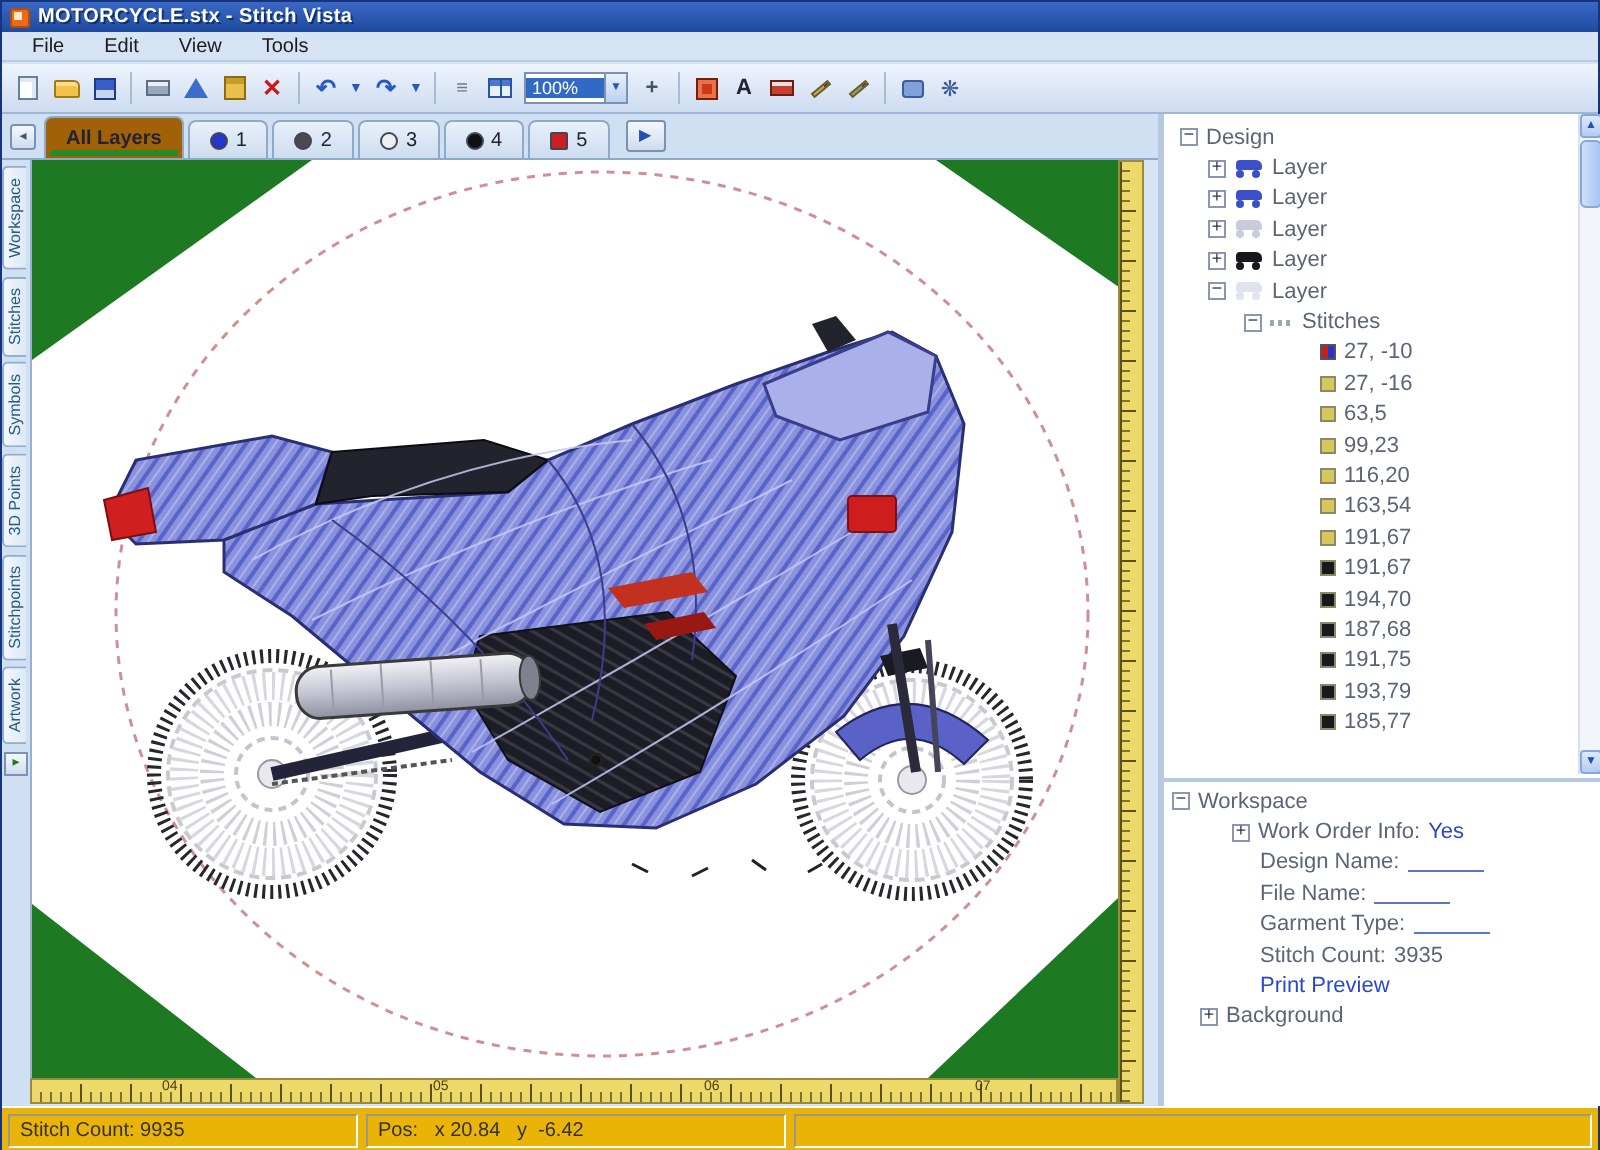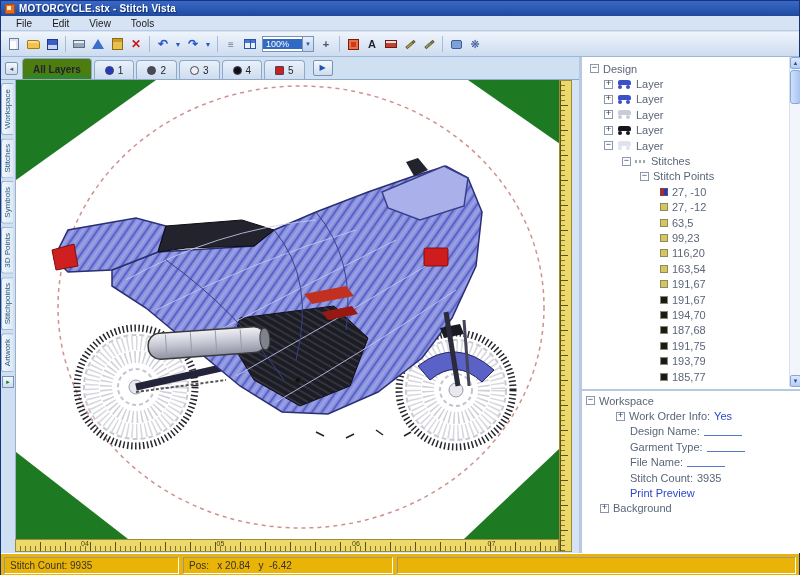--- a/index.html
+++ b/index.html
@@ -67,21 +67,21 @@
   
   .tabbar { position:absolute; left:0; top:56px; width:578px; height:23px;
     background:#cfe0f2; border-bottom:1px solid #8fa9c8;
     display:flex; align-items:flex-end; padding-left:4px; }
   .tab-scrollbtn { width:13px; height:13px; margin:0 4px 4px 0; background:linear-gradient(180deg,#f4f8fd,#cfdced);
     border:1px solid #7a92b4; border-radius:2px; font-size:7px; color:#456; text-align:center; line-height:11px; }
   .tab { height:19px; display:flex; align-items:center; gap:4px; padding:0 10px;
     border:1px solid #8fa9c8; border-bottom:none; border-radius:4px 4px 0 0;
     background:linear-gradient(180deg,#e9f1fa,#cddcef); margin-right:2px;
     font-size:10px; color:#223; position:relative; }
-  .tab.active { background:#4d7c0f; height:21px; font-weight:bold; }
+  .tab.active { background:#a16207; height:21px; font-weight:bold; }
   .tab.active::after { content:""; position:absolute; left:2px; right:2px; bottom:1px; height:3px;
     background:#2a8a2a; }
   .dot { width:9px; height:9px; border-radius:50%; border:1px solid #445; }
   .dot.square { border-radius:1px; }
   .tab-play { width:20px; height:16px; margin:0 0 3px 6px; background:linear-gradient(180deg,#f4f8fd,#cfdced);
     border:1px solid #7a92b4; border-radius:2px; color:#2050b0; font-size:8px; text-align:center; line-height:14px; }
 
   
   .side-strip { position:absolute; left:0; top:79px; width:14px; height:473px; background:#cfe0f2; }
   .vtab { writing-mode:vertical-rl; transform:rotate(180deg); font-size:8px; color:#2c5a7c;
@@ -414,31 +414,27 @@
       <div class="trow" style="padding-left:16px">
         <span class="exp minus"></span>
         <span class="moto" style="--c:#dfe3ee"></span>
         <span>Layer</span>
       </div>
       <div class="trow" style="padding-left:34px">
         <span class="exp minus"></span>
         <span class="stitch-ic"></span>
         <span>Stitches</span>
       </div>
-      <div class="trow" style="padding-left:52px">
-        <span class="exp minus"></span>
-        <span>Stitch Points</span>
-      </div>
       <div class="trow" style="padding-left:72px">
         <span class="pt-ic pt-multi"></span>
         <span>27, -10</span>
       </div>
       <div class="trow" style="padding-left:72px">
         <span class="pt-ic" style="background:#d6c65c"></span>
-        <span>27, -12</span>
+        <span>27, -16</span>
       </div>
       <div class="trow" style="padding-left:72px">
         <span class="pt-ic" style="background:#d6c65c"></span>
         <span>63,5</span>
       </div>
       <div class="trow" style="padding-left:72px">
         <span class="pt-ic" style="background:#d6c65c"></span>
         <span>99,23</span>
       </div>
       <div class="trow" style="padding-left:72px">
@@ -493,25 +489,25 @@
       <div class="trow" style="padding-left:30px">
         <span class="exp plus"></span>
         <span>Work Order Info:</span>
         <span class="link">Yes</span>
       </div>
       <div class="trow" style="padding-left:44px">
         <span>Design Name:</span>
         <span class="blank"></span>
       </div>
       <div class="trow" style="padding-left:44px">
+        <span>File Name:</span>
+        <span class="blank"></span>
+      </div>
+      <div class="trow" style="padding-left:44px">
         <span>Garment Type:</span>
-        <span class="blank"></span>
-      </div>
-      <div class="trow" style="padding-left:44px">
-        <span>File Name:</span>
         <span class="blank"></span>
       </div>
       <div class="trow" style="padding-left:44px">
         <span>Stitch Count:</span>
         <span>3935</span>
       </div>
       <div class="trow" style="padding-left:44px">
         <span class="link">Print Preview</span>
       </div>
       <div class="trow" style="padding-left:14px">

